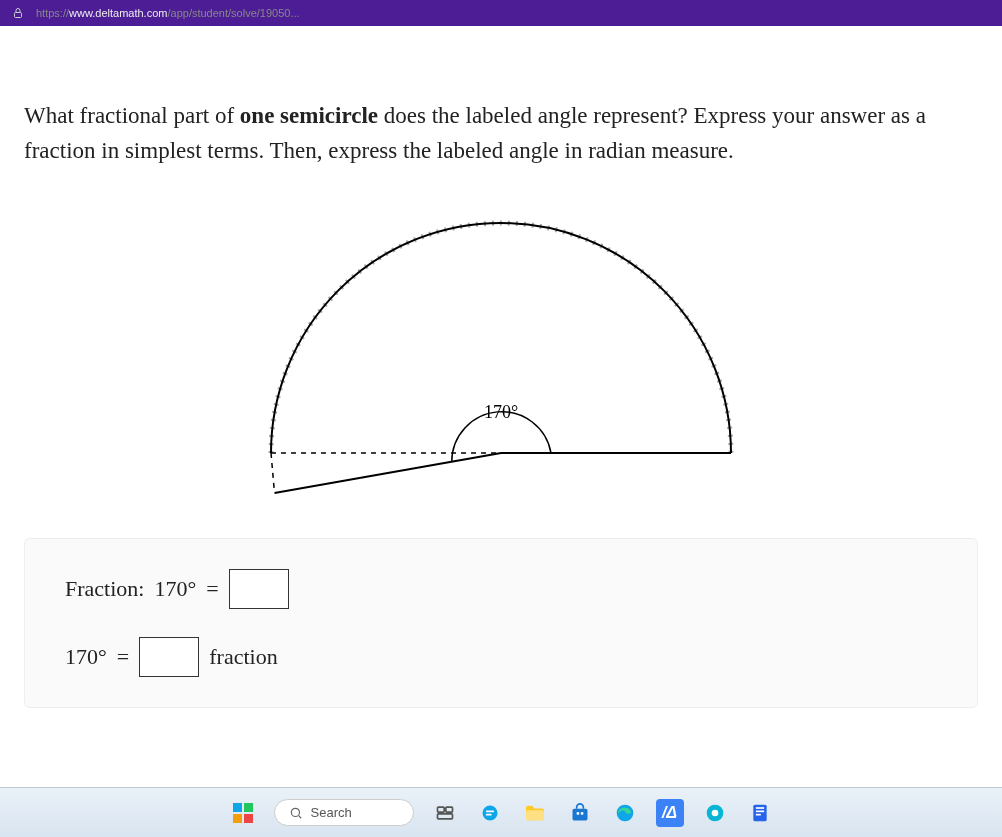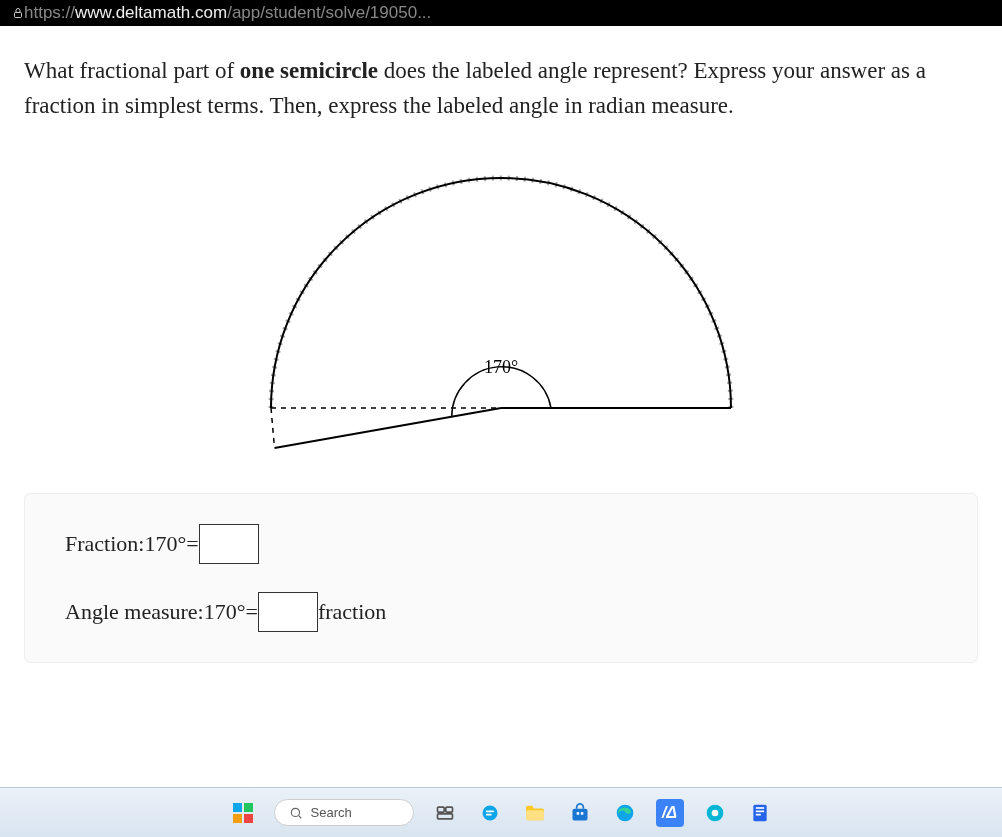--- a/index.html
+++ b/index.html
@@ -5,28 +5,28 @@
   * { box-sizing: border-box; margin: 0; padding: 0; }
   body {
     font-family: Georgia, 'Times New Roman', serif;
     background: #f5f5f5;
     width: 1002px;
     height: 837px;
     overflow: hidden;
     position: relative;
   }
   .address-bar {
-    background: #000000;
+    background: #4c1d95;
     color: #ccc;
     padding: 4px 12px;
     font-family: Arial, sans-serif;
-    font-size: 17px;
-    display: flex;
-    align-items: center;
-    gap: 0;
+    font-size: 11px;
+    display: flex;
+    align-items: center;
+    gap: 12px;
     height: 26px;
   }
   .address-bar .lock {
     width: 12px;
     height: 12px;
     display: inline-flex;
     align-items: center;
     justify-content: center;
   }
   .address-bar .url .proto { color: #888; }
@@ -37,38 +37,40 @@
     padding: 28px 24px 20px 24px;
     height: calc(100% - 26px - 50px);
     overflow: hidden;
     position: relative;
   }
   .question {
     font-size: 23px;
     color: #222;
     line-height: 1.5;
     margin-bottom: 30px;
+    margin-top: 45px;
   }
   .question .bold { font-weight: bold; }
   .diagram-wrap {
     display: flex;
     justify-content: center;
     padding: 10px 0 40px 0;
   }
   .answer-area {
     background: #fafafa;
     border: 1px solid #eee;
     border-radius: 6px;
     padding: 30px 40px;
     font-size: 22px;
     color: #222;
   }
   .answer-row {
     display: flex;
     align-items: center;
+    gap: 10px;
     margin-bottom: 28px;
     flex-wrap: wrap;
   }
   .answer-row:last-child { margin-bottom: 0; }
   .answer-input {
     width: 60px;
     height: 40px;
     border: 1.5px solid #333;
     background: #fff;
     font-size: 20px;
@@ -172,21 +174,20 @@
   </div>
 
   <div class="answer-area">
     <div class="answer-row">
       <span>Fraction:</span>
       <span>170°</span>
       <span>=</span>
       <input class="answer-input" type="text" style="">
     </div>
     <div class="answer-row">
-      <span>Angle measure:</span>
       <span>170°</span>
       <span>=</span>
       <input class="answer-input" type="text" style="">
       <span>fraction</span>
     </div>
   </div>
 
 </div>
 
 <div class="weather">

